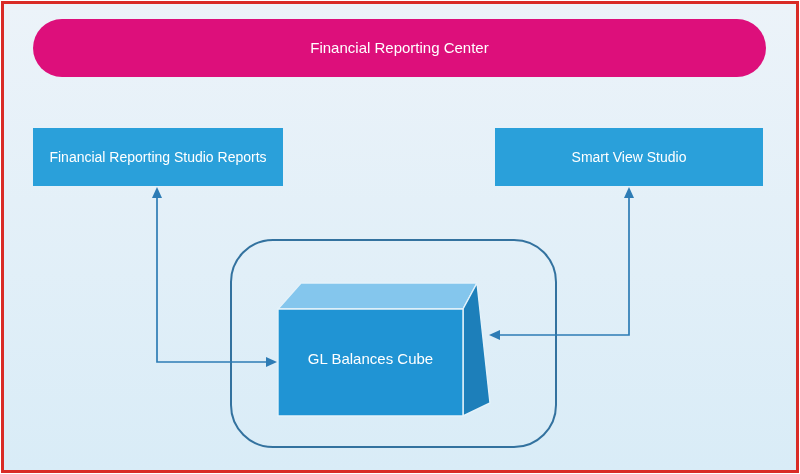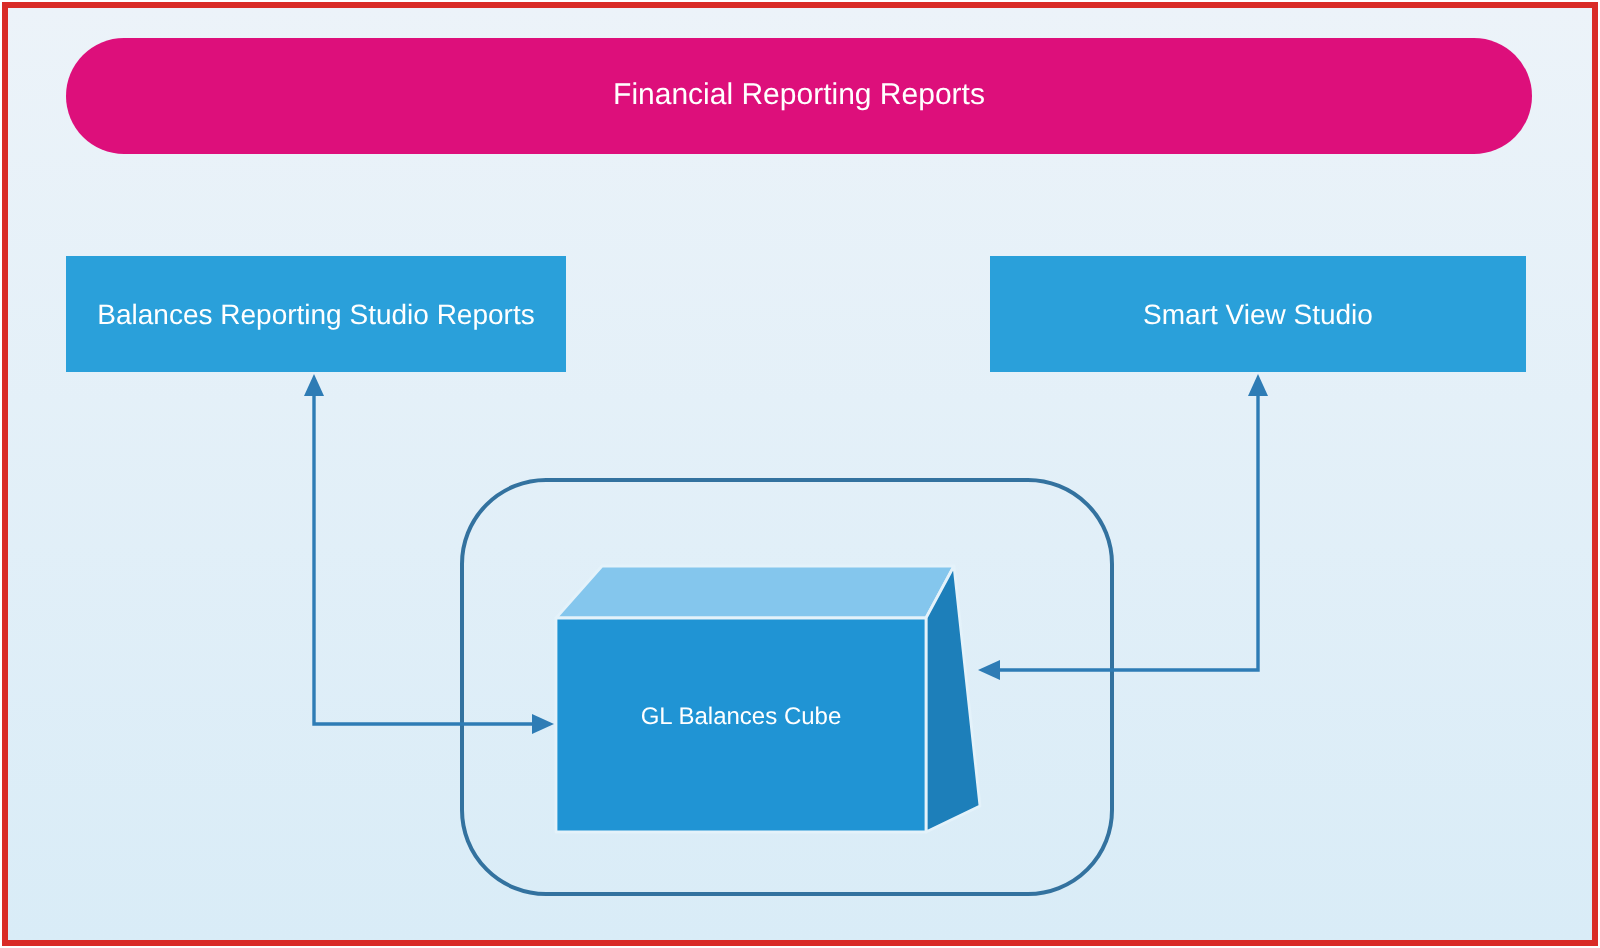--- a/index.html
+++ b/index.html
@@ -62,21 +62,21 @@
     left: 29px; top: 124px;
     width: 250px; height: 58px;
   }
   .box-right {
     left: 491px; top: 124px;
     width: 268px; height: 58px;
   }
   .cube-label {
     left: 274px; top: 305px;
     width: 185px; height: 100px;
-    font-size: 12px;
+    font-size: 15px;
     align-items: center;
   }
   .container-outline {
     fill: none;
     stroke: var(--container-stroke);
     stroke-width: 2;
   }
   .connector-line {
     fill: none;
     stroke: var(--connector);
@@ -107,25 +107,25 @@
       <polyline class="connector-line" points="625,192 625,331 492,331"></polyline>
       <polygon class="arrowhead" points="625,183 620,194 630,194"></polygon>
       <polygon class="arrowhead" points="485,331 496,326 496,336"></polygon>
 
       <polygon class="face-top" points="274,305 297,279 473,279 459,305"></polygon>
       <polygon class="face-side" points="459,305 473,279 486,399 459,412"></polygon>
       <polygon class="face-front" points="274,305 459,305 459,412 274,412"></polygon>
     </svg>
 
     <div class="node banner">
-      <span>Financial Reporting Reports</span>
+      <span>Financial Reporting Center</span>
     </div>
 
     <div class="node box box-left">
-      <span>Balances Reporting Studio Reports</span>
+      <span>Financial Reporting Studio Reports</span>
     </div>
 
     <div class="node box box-right">
       <span>Smart View Studio</span>
     </div>
 
     <div class="node cube-label">
       <span>GL Balances Cube</span>
     </div>
 

